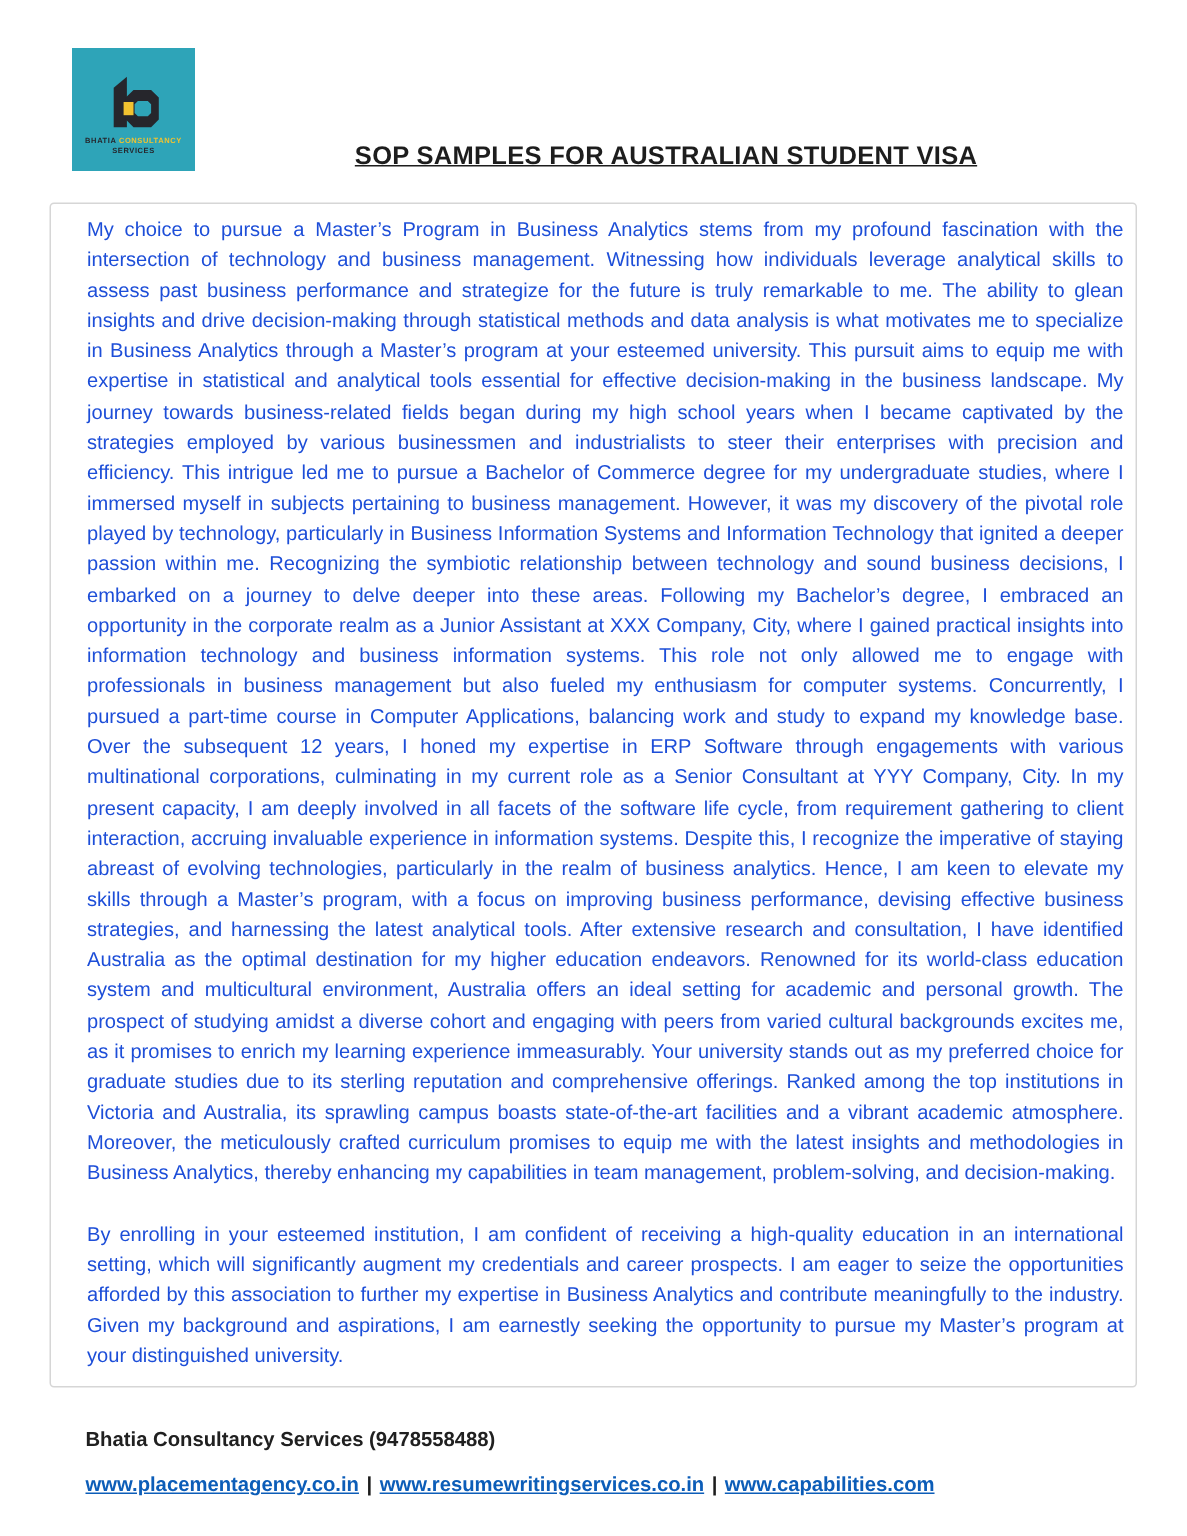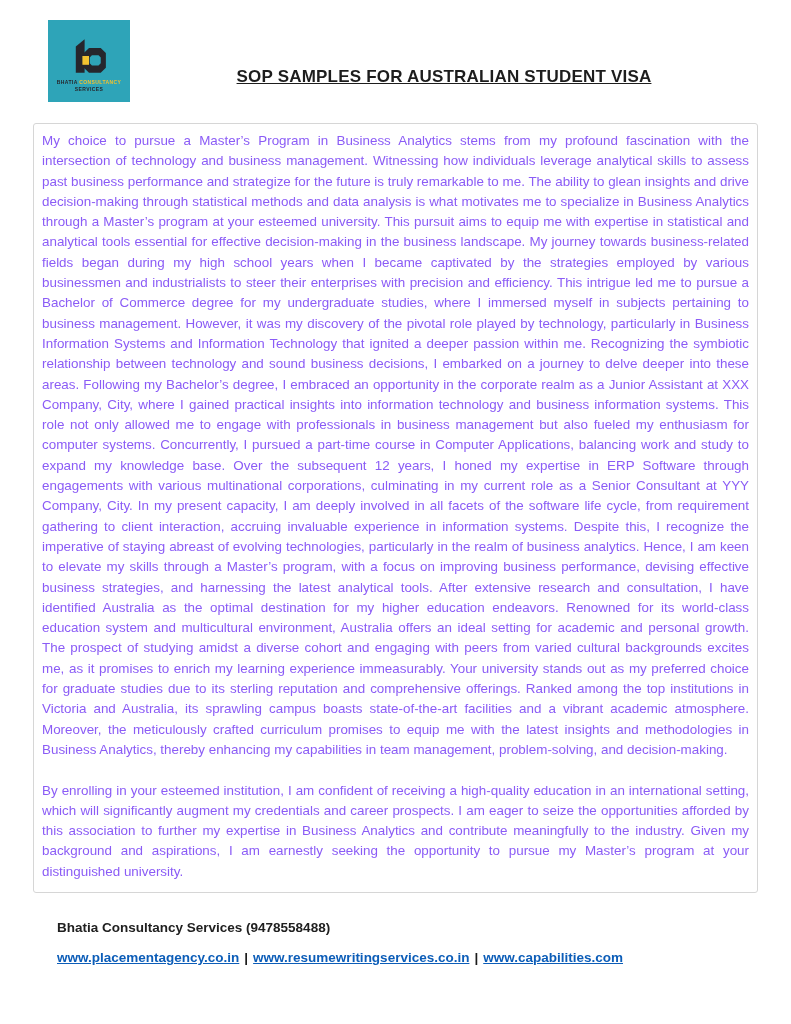--- a/index.html
+++ b/index.html
@@ -8,22 +8,22 @@
     width: 791px;
     height: 1024px;
     font-family: "Liberation Sans", "DejaVu Sans", sans-serif;
     position: relative;
     overflow: hidden;
   }
 
   
   .header {
     display: flex;
-    align-items: center;
-    padding: 20px 33px 0 48px;
+    align-items: flex-end;
+    padding: 32px 33px 0 48px;
   }
   .logo {
     width: 82px;
     height: 82px;
     background: #2EA4B8;
     flex: 0 0 auto;
     display: flex;
     flex-direction: column;
     align-items: center;
     justify-content: center;
@@ -57,22 +57,23 @@
   
   .body-box {
     margin: 21px 33px 0 33px;
     border: 1px solid #D6D6D6;
     border-radius: 3px;
     padding: 7px 8px 10px 8px;
   }
   .body-box p {
     font-size: 13.4px;
     line-height: 20.3px;
-    color: #8b5cf6;
+    color: #1d4ed8;
     text-align: justify;
+    margin-left: 16px;
   }
   .body-box p + p { margin-top: 20.3px; }
 
   
   .footer {
     margin: 27px 33px 0 57px;
   }
   .contact-heading,
   .company-line {
     font-size: 13.5px;

